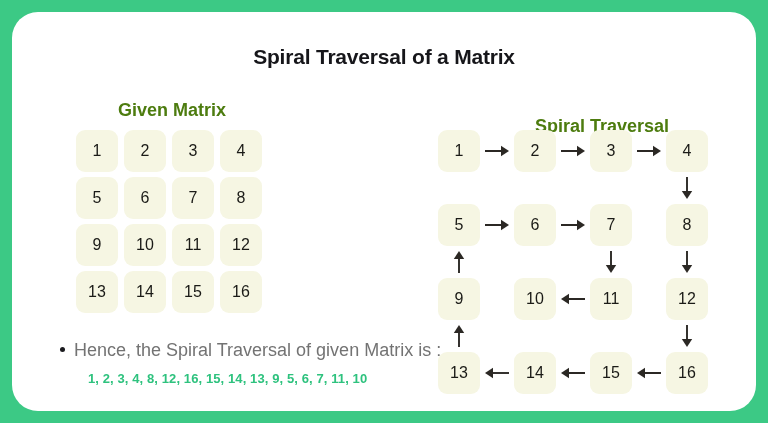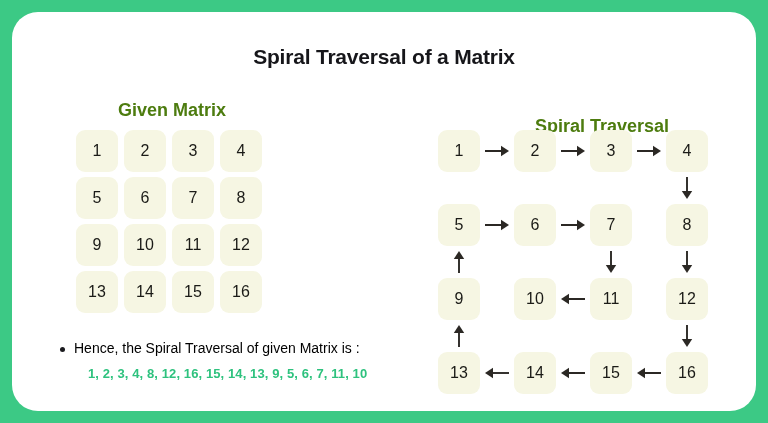--- a/index.html
+++ b/index.html
@@ -107,22 +107,22 @@
   }
   #note-bullet {
     width: 5px;
     height: 5px;
     border-radius: 50%;
     background: #1b1b1f;
     margin-top: 7px;
     flex: none;
   }
   #note-text {
-    font-size: 14px;
-    color: #000000;
+    font-size: 18px;
+    color: #737373;
   }
   #result-sequence {
     margin-top: 10px;
     margin-left: 28px;
     font-size: 13px;
     font-weight: bold;
     color: #2ec27e;
     letter-spacing: 0.1px;
   }
 </style>

